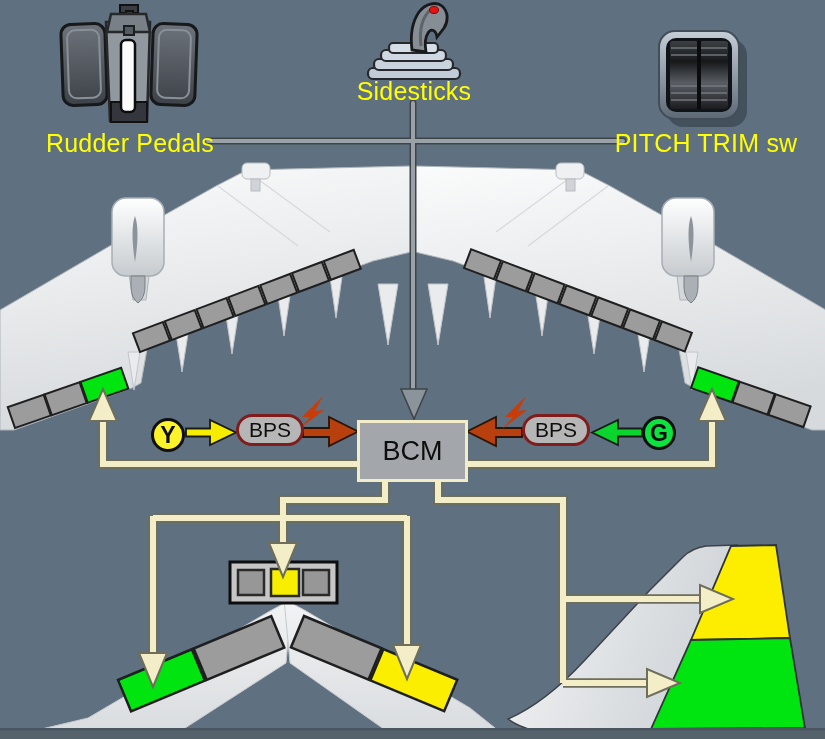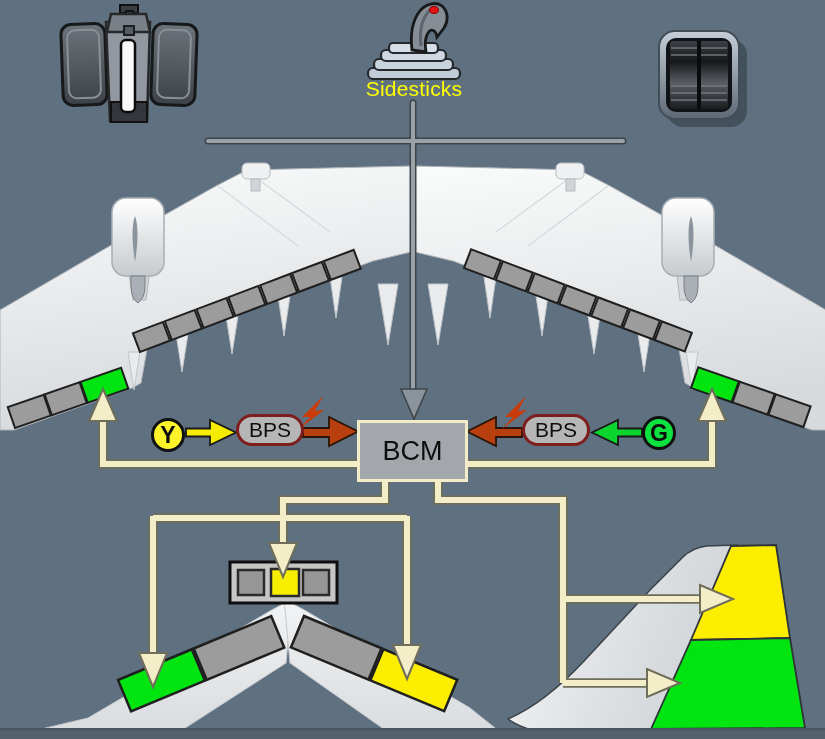--- a/index.html
+++ b/index.html
@@ -3,21 +3,21 @@
 <meta charset="utf-8">
 <style>
   html,body{margin:0;padding:0;background:#45525c;}
   .stage{
     position:relative;width:825px;height:739px;overflow:hidden;
     background:#5f7080;
     font-family:"Liberation Sans", sans-serif;
   }
   .stage svg{position:absolute;left:0;top:0;z-index:1;}
   .lbl{
-    position:absolute;z-index:3;color:#ffff00;font-size:21px;
+    position:absolute;z-index:3;color:#ffff00;font-size:25px;
     text-align:center;white-space:nowrap;letter-spacing:0.2px;
   }
   .node{
     position:absolute;z-index:3;display:flex;align-items:center;justify-content:center;
     box-sizing:border-box;color:#0d0d0d;
   }
   .bcm{
     left:357px;top:420px;width:111px;height:62px;
     background:#a3a7ab;border:3px solid #f2ecc8;font-size:27px;
   }
@@ -262,21 +262,23 @@
           <line x1="701" y1="93" x2="727" y2="93"></line>
       <line x1="701" y1="100" x2="727" y2="100"></line>
     </g>
     <rect x="697" y="41" width="4" height="68" fill="#0a0c0e"></rect>
   </g>
 
   <rect x="0" y="728" width="825" height="11" fill="#55626c"></rect>
   <rect x="0" y="728" width="825" height="2.5" fill="#4a565f"></rect>
 </svg>
 
+<div class="lbl" style="left:30px;top:129px;width:200px;">Rudder Pedals</div>
 <div class="lbl" style="left:314px;top:77px;width:200px;">Sidesticks</div>
+<div class="lbl" style="left:606px;top:129px;width:200px;">PITCH TRIM sw</div>
 
 <div class="node bcm">BCM</div>
 <div class="node bps bps-left">BPS</div>
 <div class="node bps bps-right">BPS</div>
 <div class="node srcball src-y">Y</div>
 <div class="node srcball src-g">G</div>
 
 </div>
 
 </body></html>

